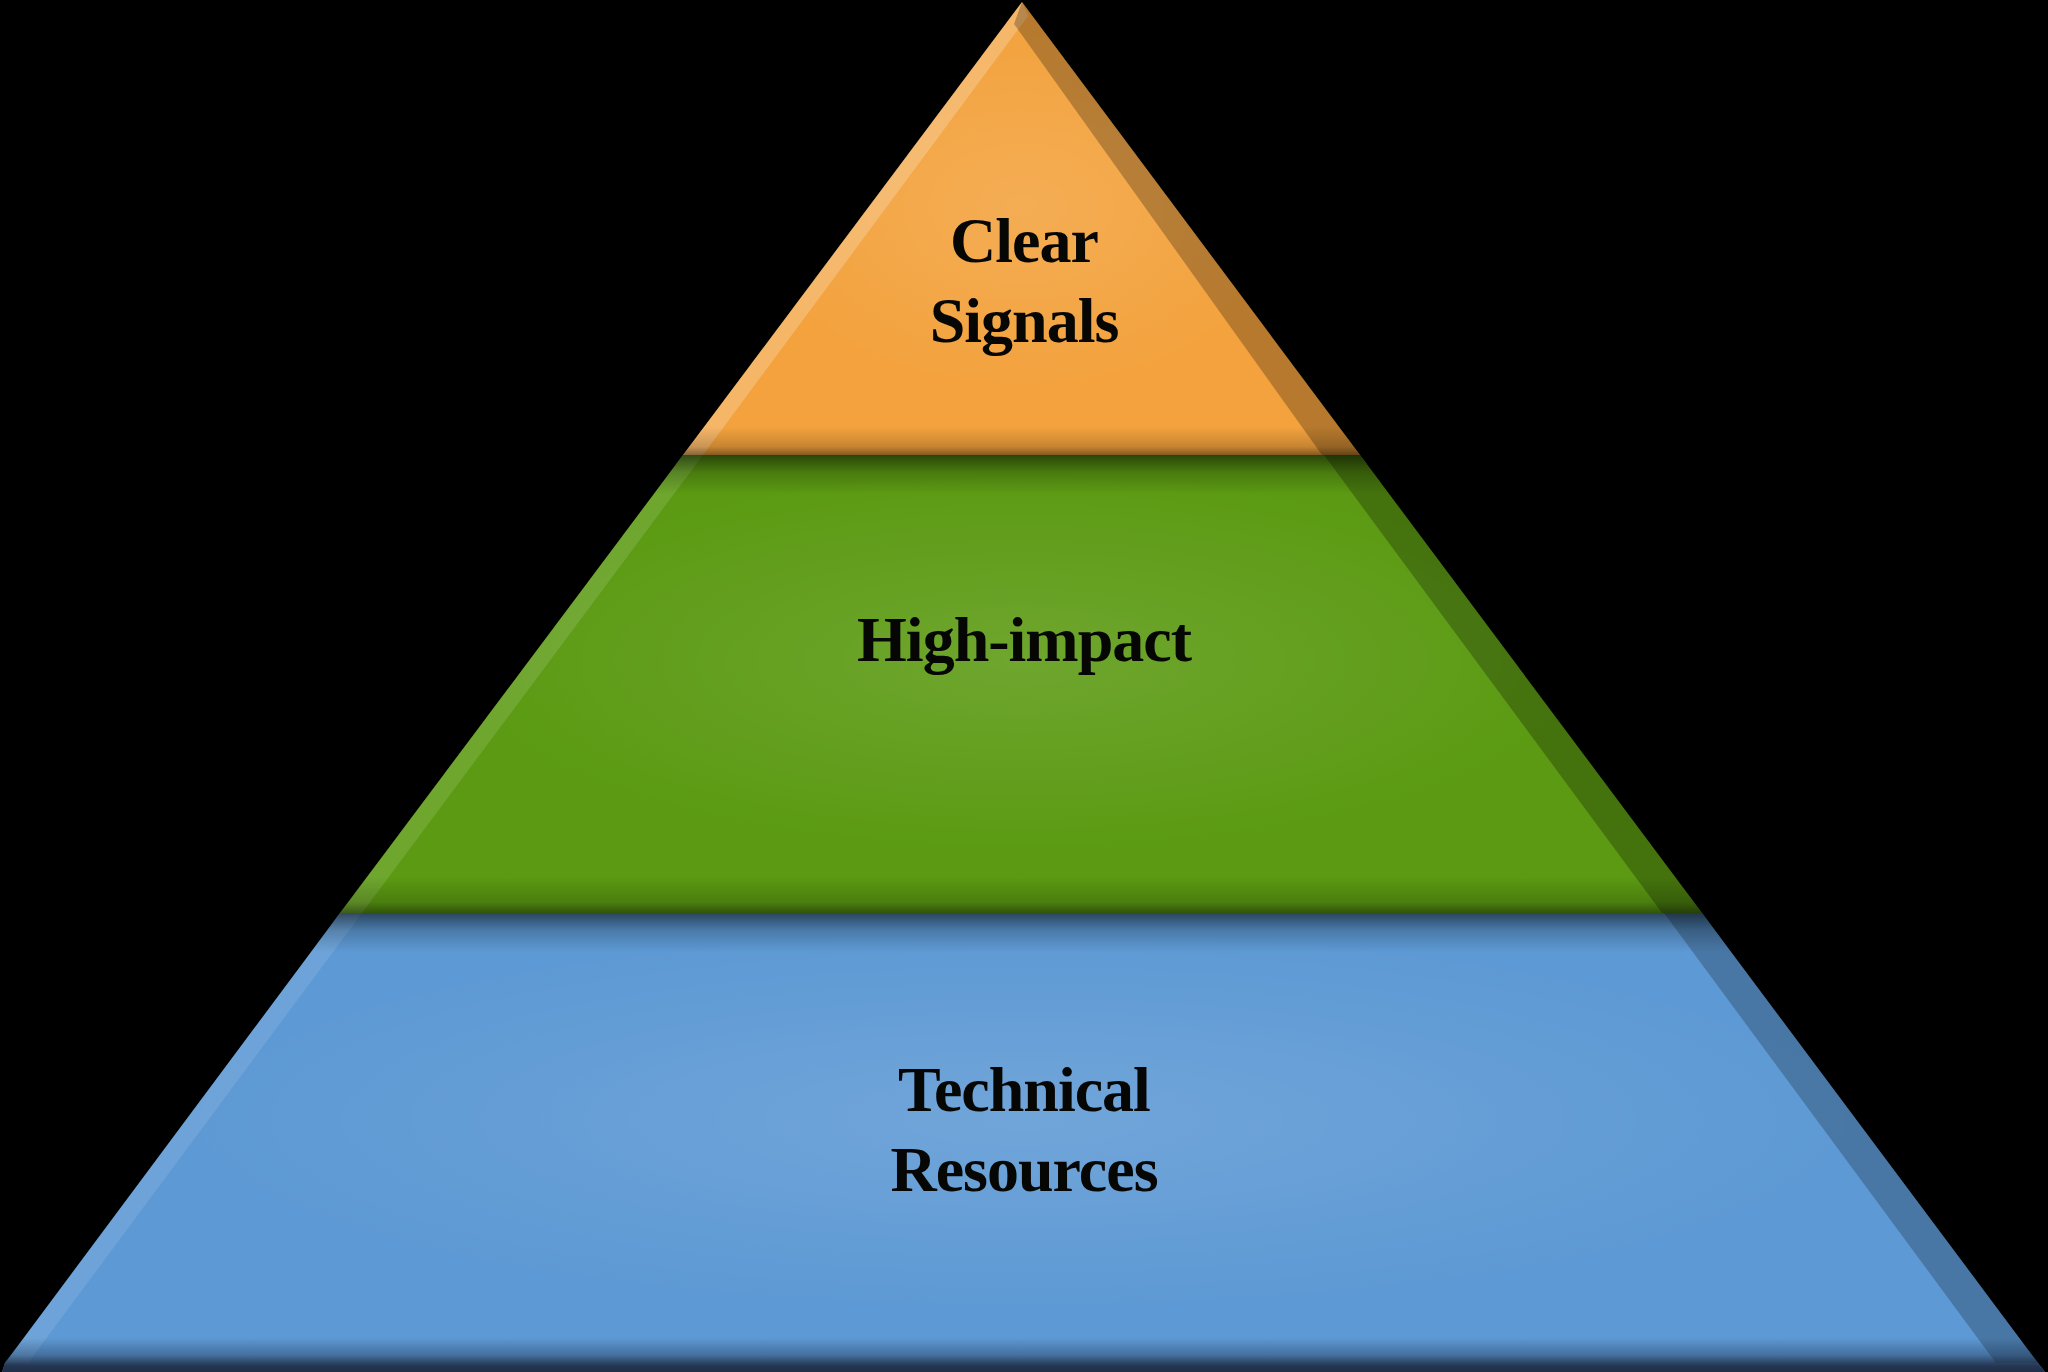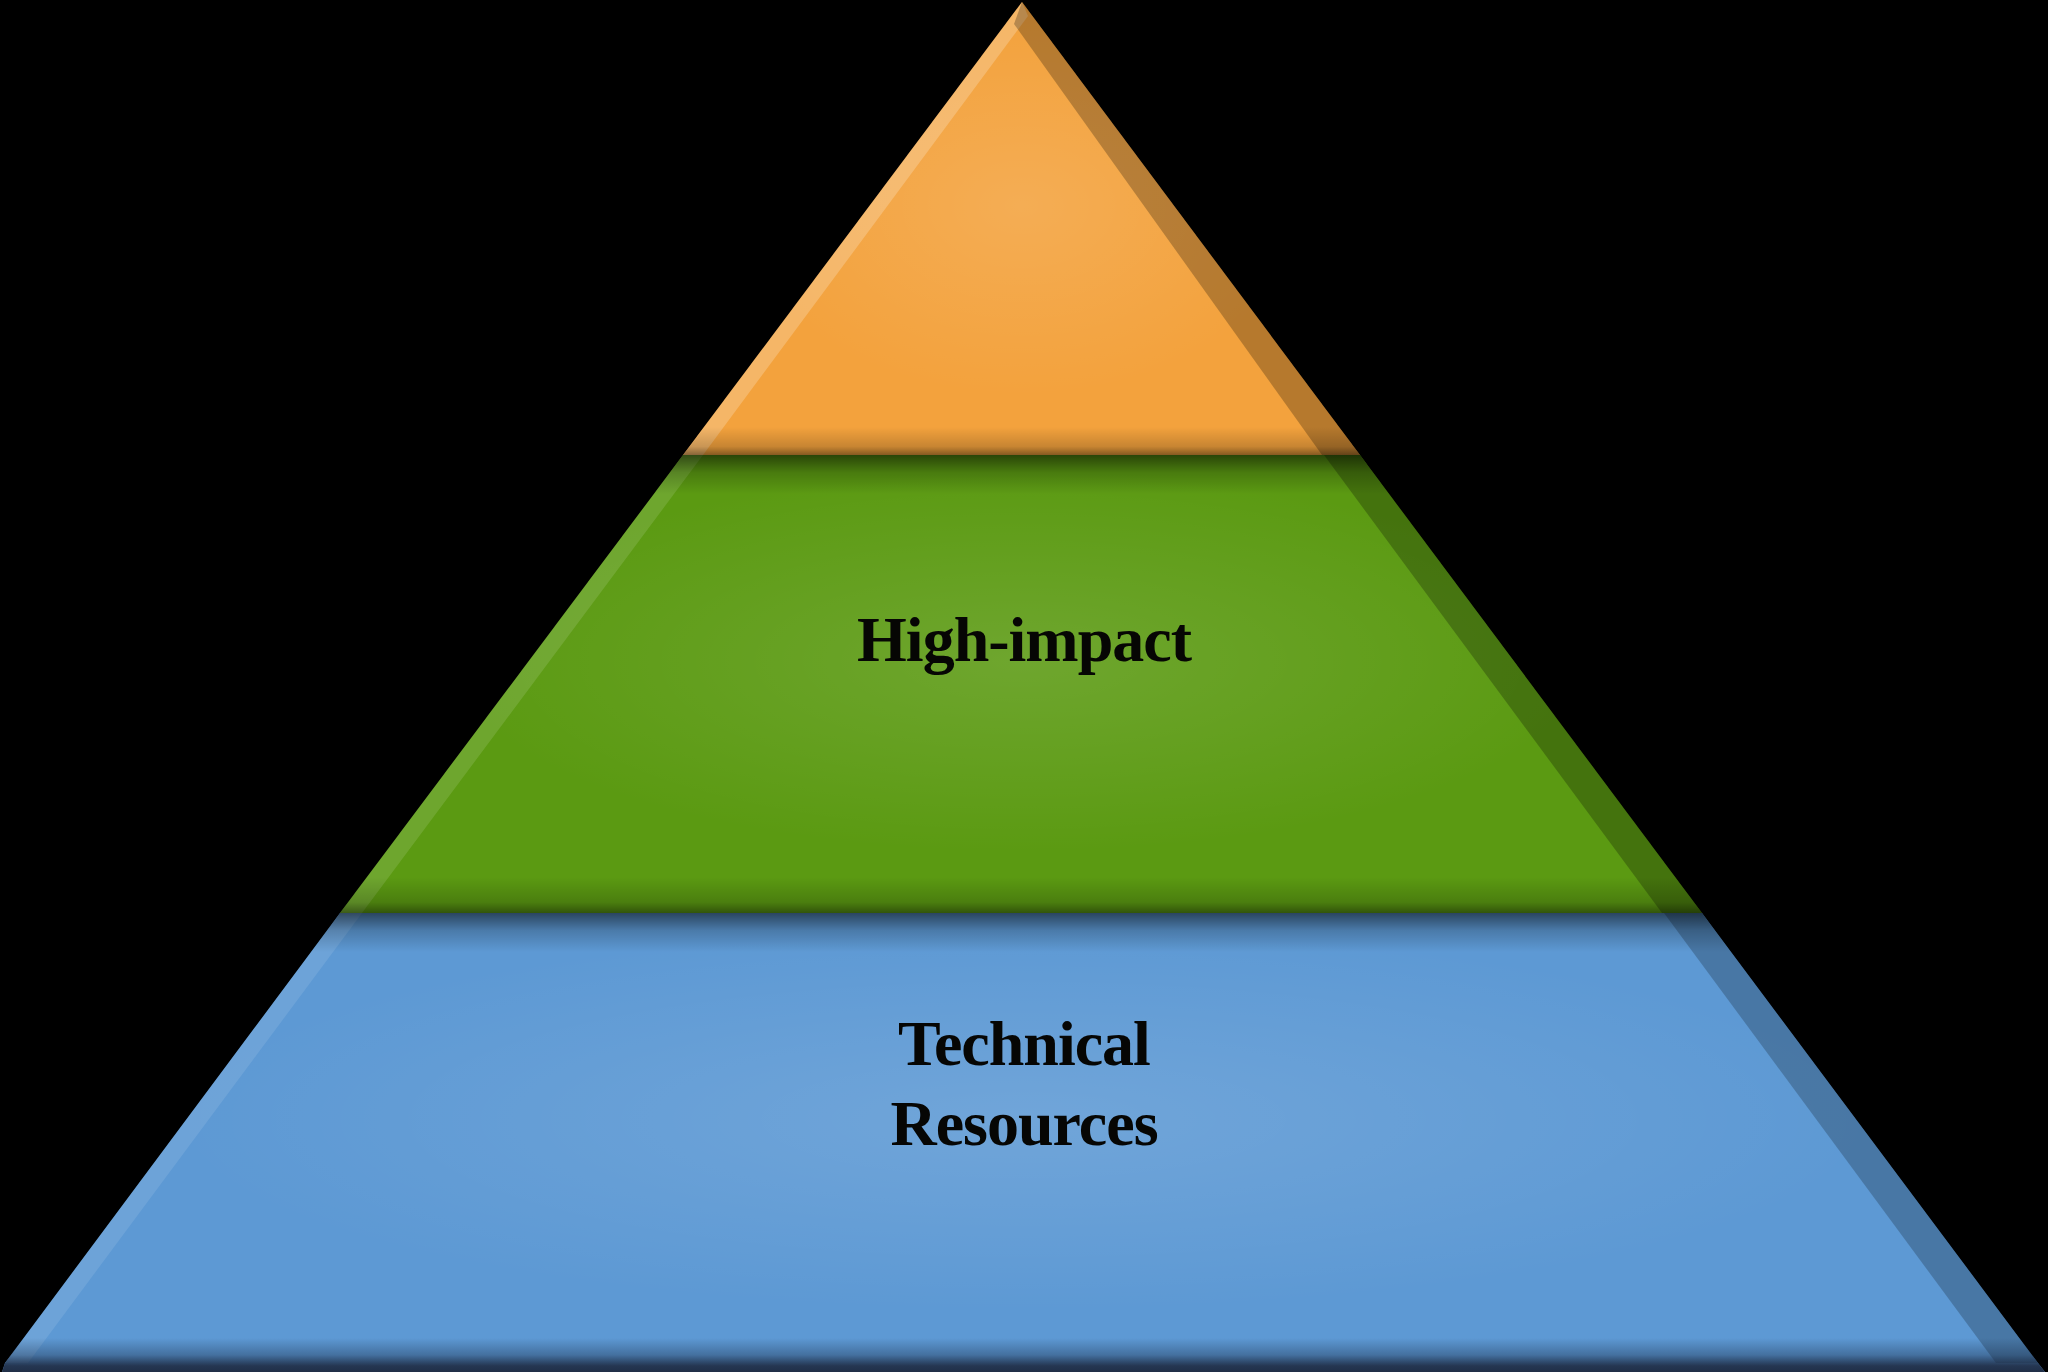--- a/index.html
+++ b/index.html
@@ -35,21 +35,21 @@
     text-align: center;
     font-family: "Liberation Serif", serif;
     font-weight: bold;
     font-size: 64px;
     line-height: 80px;
     letter-spacing: -1px;
     color: var(--text, #000);
   }
   .label-top    { top: 201px; }
   .label-middle { top: 600px; }
-  .label-bottom { top: 1004px; }
+  .label-bottom { top: 1050px; }
 </style>
 </head>
 <body>
 
 <div class="canvas" style="--bg: #000000;">
 
   <svg class="pyramid-svg" viewBox="0 0 2048 1372">
     <defs>
       <linearGradient id="fadeDown" x1="0" y1="0" x2="0" y2="1">
         <stop offset="0" stop-color="#000000" stop-opacity="0.55"></stop>
@@ -91,20 +91,24 @@
     <polygon points="1702,913 2038,1363 1996,1363 1664,913" fill="#000000" fill-opacity="0.22"></polygon>
 
     <polygon points="705,427 1339,427 1360,455 683,455" fill="url(#fadeUp)"></polygon>
     <polygon points="683,455 1360,455 1389,494 654,494" fill="url(#fadeDown)"></polygon>
     <polygon points="367,877 1675,877 1702,913 340,913" fill="url(#fadeUp)"></polygon>
     <polygon points="340,913 1702,913 1731,952 311,952" fill="url(#fadeDown)"></polygon>
     <polygon points="23,1338 2020,1338 2038,1363 2045,1372 2,1372 5,1363" fill="url(#fadeUpNavy)"></polygon>
   </svg>
 
   <div class="labels-layer" style="--text: #060604;">
+    <div class="tier-label label-top">
+      <div>Clear</div>
+      <div>Signals</div>
+    </div>
     <div class="tier-label label-middle">
       <div>High-impact</div>
     </div>
     <div class="tier-label label-bottom">
       <div>Technical</div>
       <div>Resources</div>
     </div>
   </div>
 
 </div>

